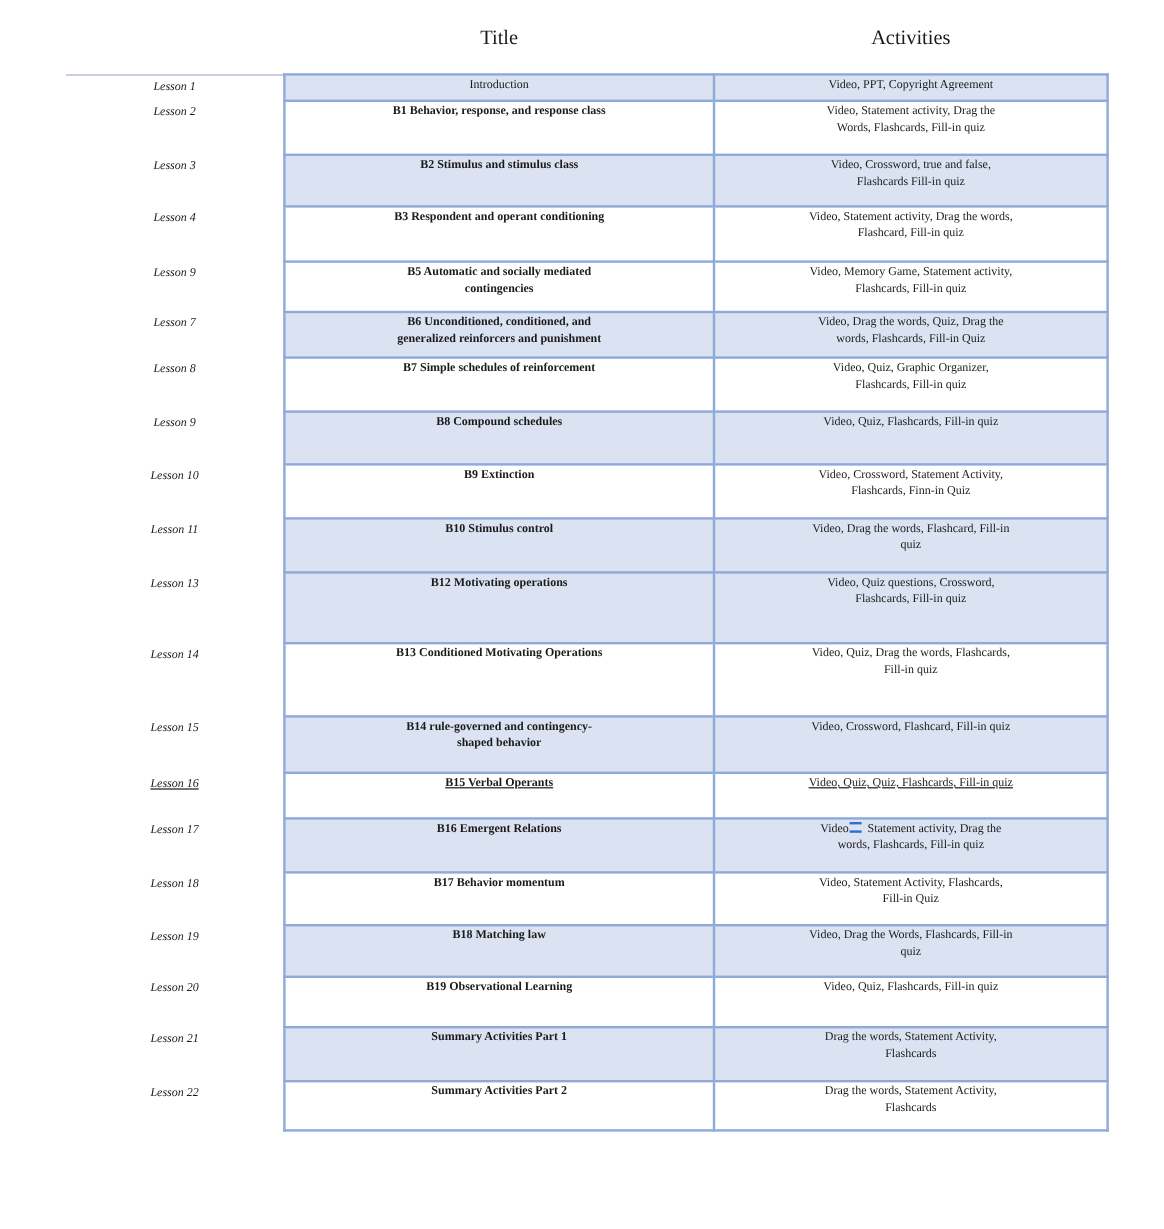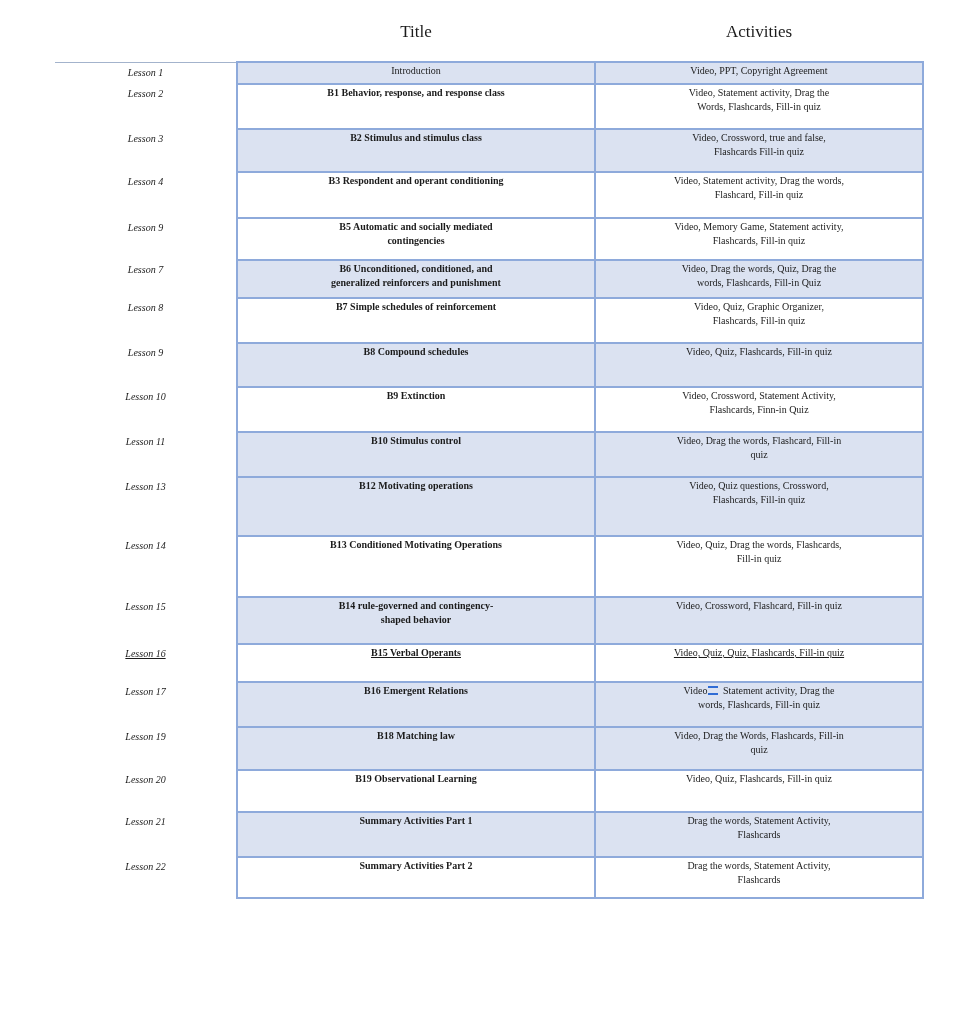--- a/index.html
+++ b/index.html
@@ -175,20 +175,26 @@
           <td class="lesson">Lesson 16</td>
           <td class="title">B15 Verbal Operants</td>
           <td class="acts">Video, Quiz, Quiz, Flashcards, Fill-in quiz</td>
         </tr>
         <tr style="height: 45px;">
           <td class="lesson">Lesson 17</td>
           <td class="title shaded">B16 Emergent Relations</td>
           <td class="acts shaded">Video<span class="pmark"></span> Statement activity, Drag the
 words, Flashcards, Fill-in quiz</td>
         </tr>
+        <tr style="height: 44px;">
+          <td class="lesson">Lesson 18</td>
+          <td class="title">B17 Behavior momentum</td>
+          <td class="acts">Video, Statement Activity, Flashcards,
+Fill-in Quiz</td>
+        </tr>
         <tr style="height: 43px;">
           <td class="lesson">Lesson 19</td>
           <td class="title shaded">B18 Matching law</td>
           <td class="acts shaded">Video, Drag the Words, Flashcards, Fill-in
 quiz</td>
         </tr>
         <tr style="height: 42px;">
           <td class="lesson">Lesson 20</td>
           <td class="title">B19 Observational Learning</td>
           <td class="acts">Video, Quiz, Flashcards, Fill-in quiz</td>

